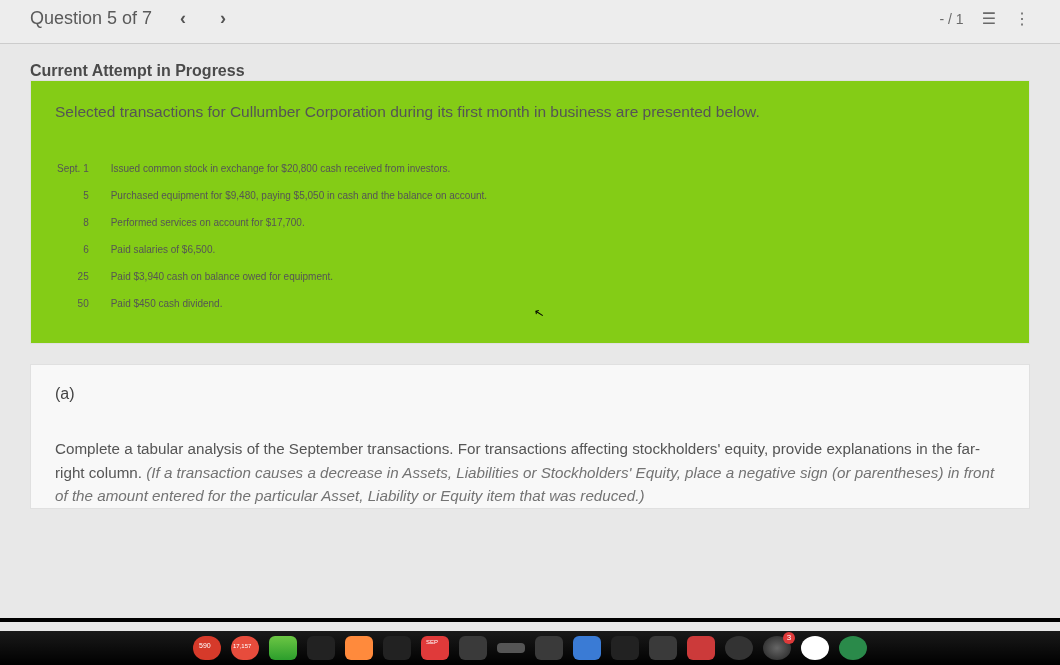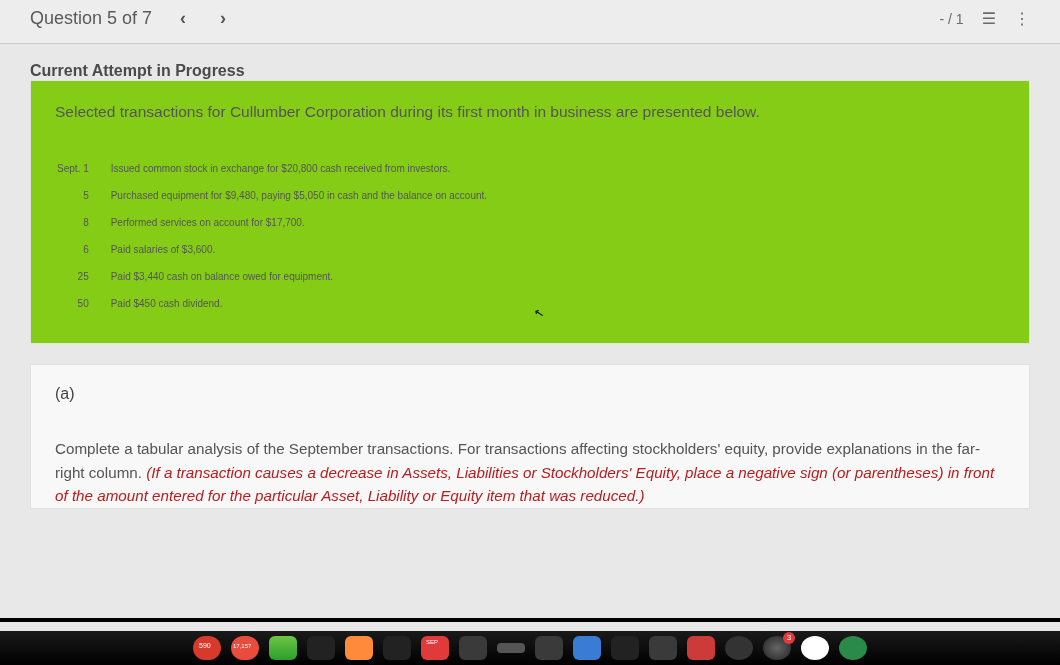--- a/index.html
+++ b/index.html
@@ -62,21 +62,21 @@
     .tx-date { display: table-cell; text-align: right; padding: 8px 22px 8px 2px; color: #555; vertical-align: top; white-space: nowrap; }
     .tx-desc { display: table-cell; padding: 8px 0; color: #555; margin-left: 9px; }
     .part-card {
       background: #f8f8f8;
       border: 1px solid #e0e0e0;
       padding: 20px 24px 0;
       color: #555;
     }
     .part-label { font-size: 16px; color: #444; margin-bottom: 34px; }
     .instruction { font-size: 15.2px; line-height: 1.55; color: #555; }
-    .instruction .hint { color: #b91c1c; font-style: italic; }
+    .instruction .hint { color: #737373; font-style: italic; }
     .cursor {
       position: absolute;
       left: 534px; top: 306px;
       font-size: 12px; color: #000;
       transform: rotate(-12deg);
     }
     .dock {
       position: absolute;
       bottom: 0; left: 0; right: 0;
       height: 34px;
@@ -137,25 +137,25 @@
       <div class="tx-row">
         <div class="tx-date">5</div>
         <div class="tx-desc">Purchased equipment for $9,480, paying $5,050 in cash and the balance on account.</div>
       </div>
       <div class="tx-row">
         <div class="tx-date">8</div>
         <div class="tx-desc">Performed services on account for $17,700.</div>
       </div>
       <div class="tx-row">
         <div class="tx-date">6</div>
-        <div class="tx-desc">Paid salaries of $3,600.</div>
+        <div class="tx-desc">Paid salaries of $6,500.</div>
       </div>
       <div class="tx-row">
         <div class="tx-date">25</div>
-        <div class="tx-desc">Paid $3,440 cash on balance owed for equipment.</div>
+        <div class="tx-desc">Paid $3,940 cash on balance owed for equipment.</div>
       </div>
       <div class="tx-row">
         <div class="tx-date">50</div>
         <div class="tx-desc">Paid $450 cash dividend.</div>
       </div>
     </div>
   </div>
 
   <div class="part-card">
     <div class="part-label">(a)</div>

